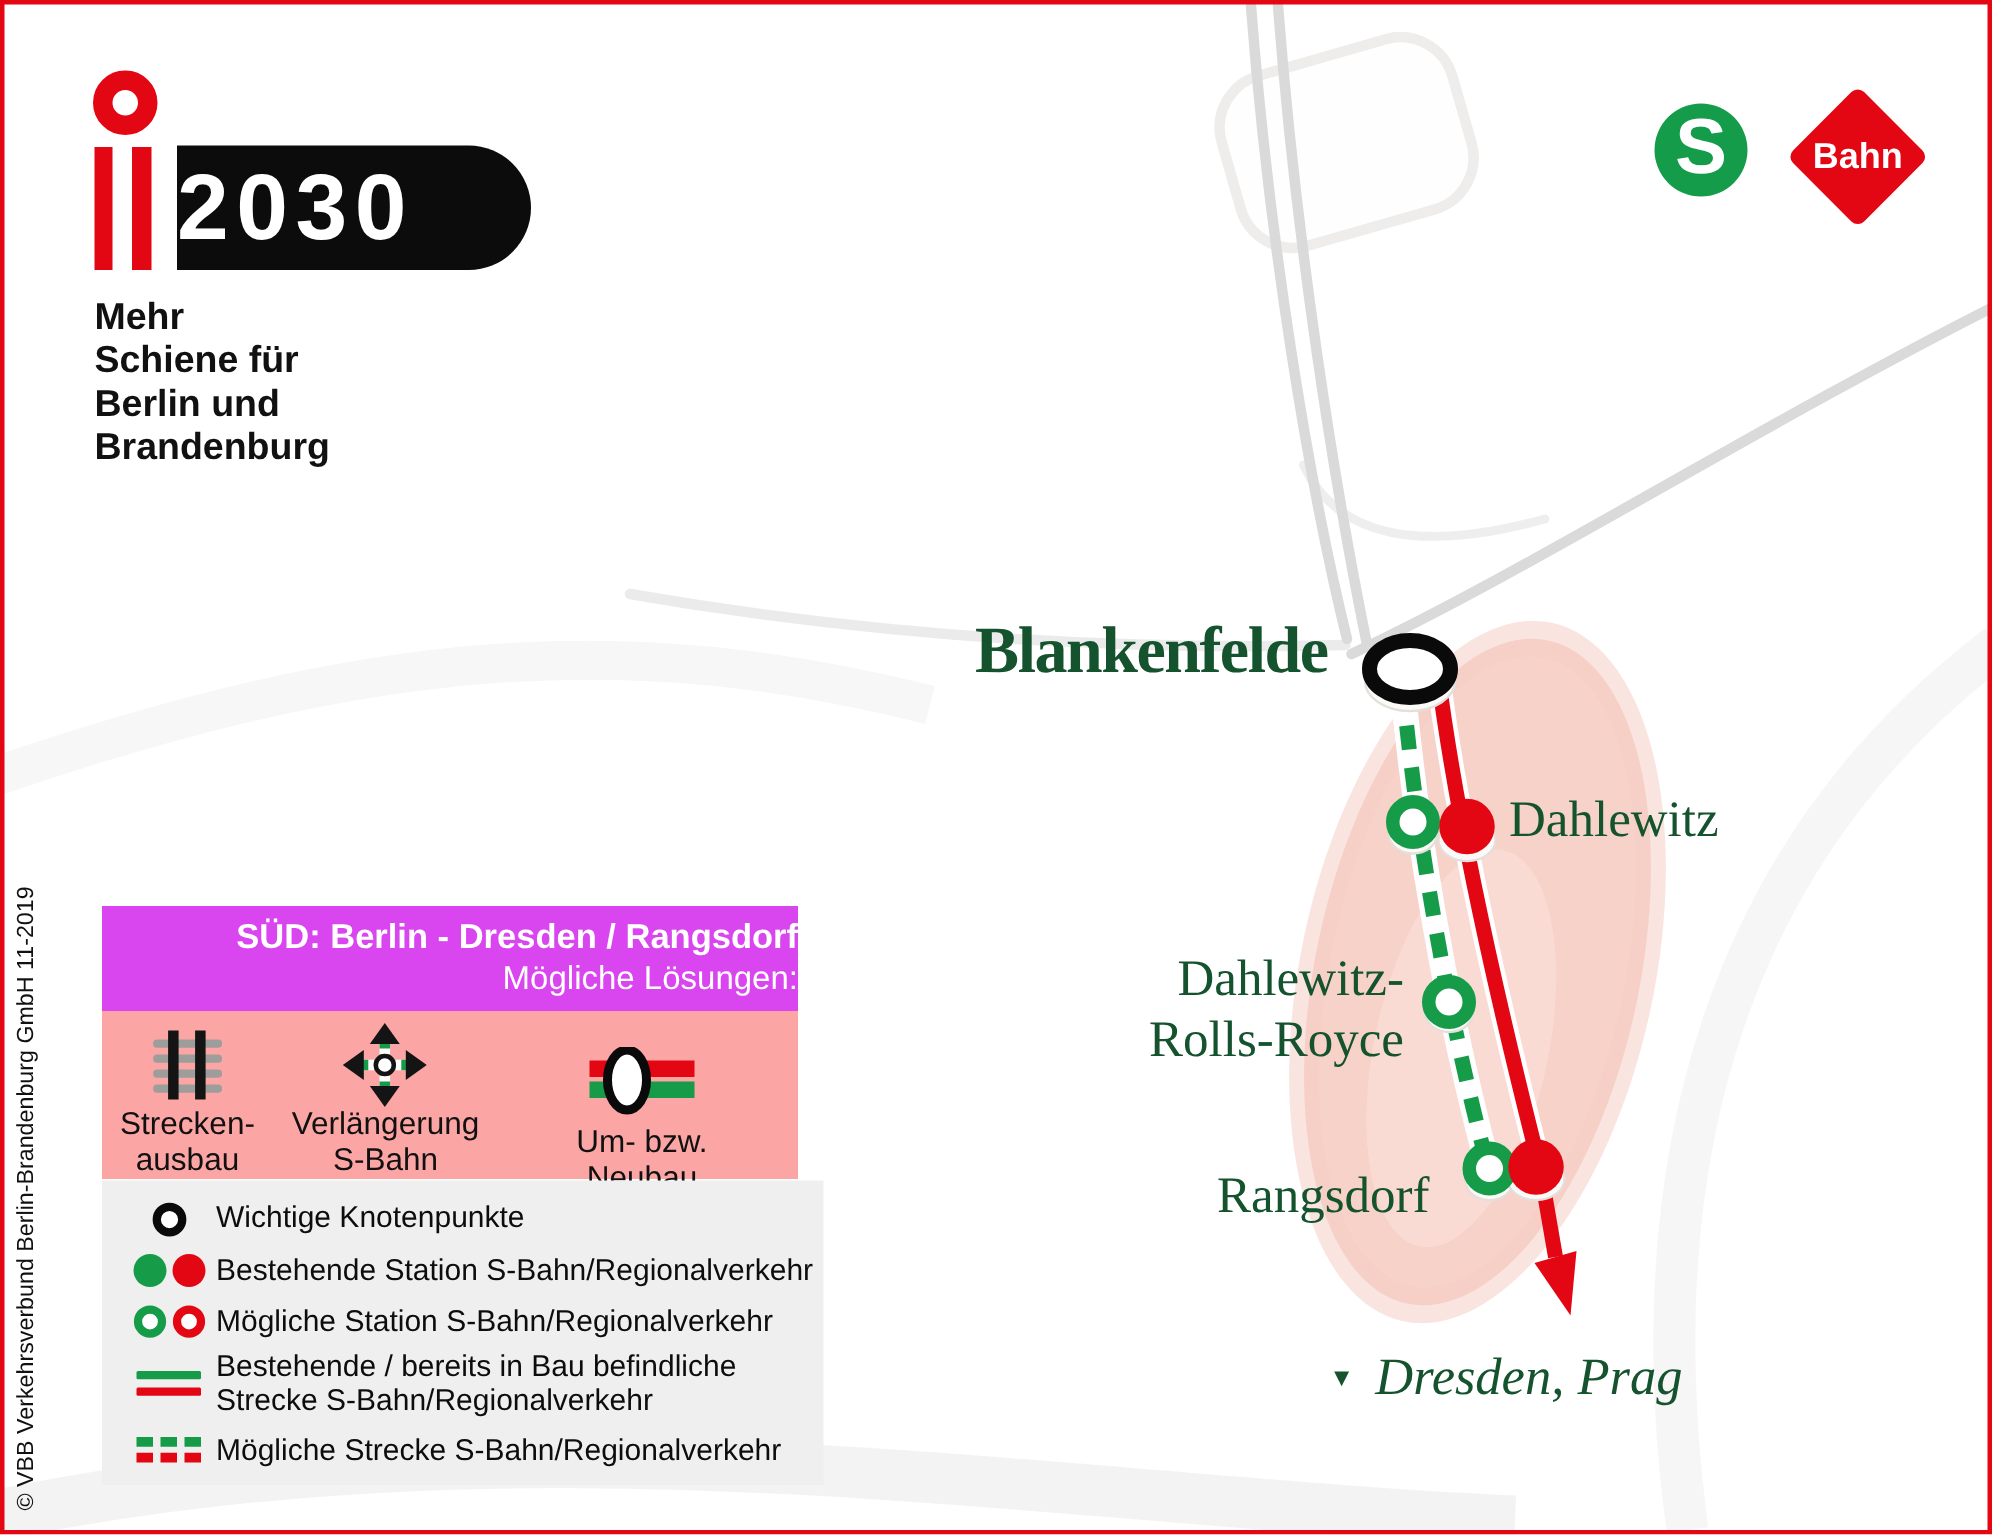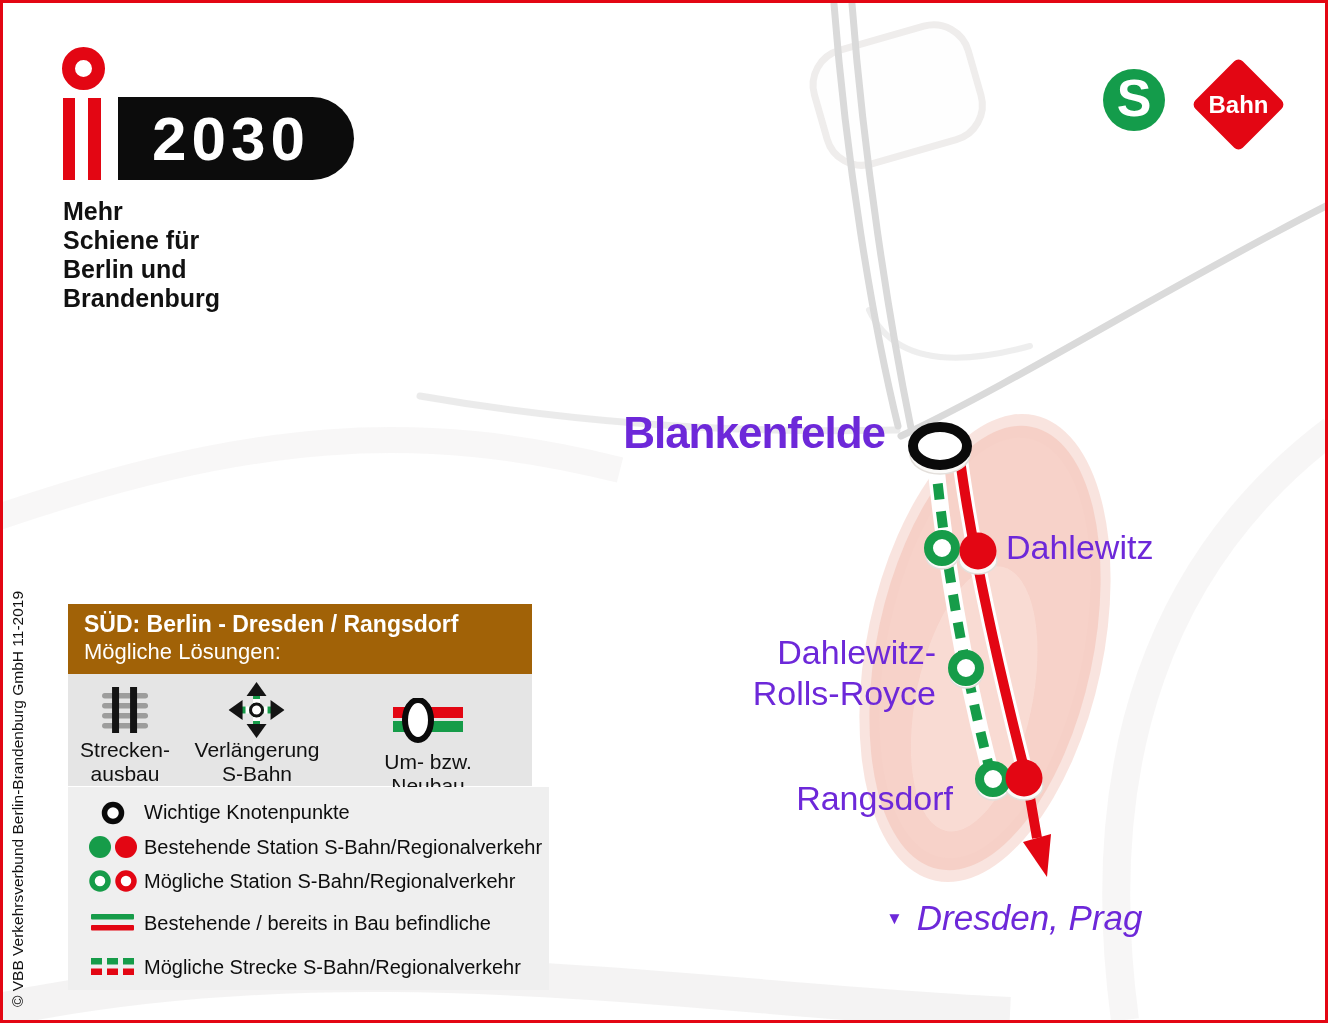--- a/index.html
+++ b/index.html
@@ -18,50 +18,50 @@
 
   
   .logo-area { position:absolute; left:0; top:0; z-index:10; }
   .logo-ring { position:absolute; left:62px; top:47px; width:43px; height:43px;
     border:13px solid #e30613; border-radius:50%; }
   .logo-bar1 { position:absolute; left:63px; top:98px; width:12px; height:82px; background:#e30613; }
   .logo-bar2 { position:absolute; left:88px; top:98px; width:13px; height:82px; background:#e30613; }
   .logo-pill { position:absolute; left:118px; top:97px; width:236px; height:83px;
     background:#0c0c0c; border-radius:0 42px 42px 0; display:flex; align-items:center; }
   .logo-pill span { color:#fff; font-weight:bold; font-size:62px; letter-spacing:5px;
-    padding-left:34px; line-height:1; }
+    padding-left:0; line-height:1; }
   .tagline { position:absolute; left:63px; top:197px; font-size:25px; font-weight:bold;
     line-height:29px; color:#111; }
 
   
   .sbahn-logo { position:absolute; left:1103px; top:69px; width:62px; height:62px; z-index:10;
     background:#149c4b; border-radius:50%; display:flex; align-items:center; justify-content:center; }
   .sbahn-logo span { color:#fff; font-weight:bold; font-size:52px; line-height:1; transform:translateY(-2px); }
   .bahn-diamond { position:absolute; left:1205px; top:71px; width:67px; height:67px; z-index:10;
     background:#e30613; transform:rotate(45deg); border-radius:6px; }
   .bahn-label { position:absolute; left:1205px; top:71px; width:67px; height:67px; z-index:11;
     display:flex; align-items:center; justify-content:center; color:#fff; font-weight:bold; font-size:24px; }
 
   
-  .map-label { position:absolute; z-index:12; color:#6d28d9; }
+  .map-label { position:absolute; z-index:12; color:#14532d;font-family:Liberation Serif, serif; }
   #lbl-blankenfelde { left:558px; top:408px; width:327px; text-align:right;
     font-size:44px; font-weight:bold; letter-spacing:-1px; }
   #lbl-dahlewitz   { left:1006px; top:528px; font-size:34px; }
   #lbl-drr         { left:698px; top:632px; width:238px; text-align:right; font-size:34px; line-height:41px; }
   #lbl-rangsdorf   { left:698px; top:779px; width:255px; text-align:right; font-size:34px; }
   #dest { left:886px; top:898px; font-size:35px; font-style:italic; display:flex;
     align-items:center; z-index:12; }
   #dest .tri { font-style:normal; font-size:17px; margin-right:14px; transform:translateY(1px); }
 
   
   .solutions { position:absolute; left:68px; top:604px; width:464px; z-index:10; }
-  .solutions-header { background:#a16207; color:#fff; text-align:left; padding:7px 16px 9px; }
+  .solutions-header { background:#d946ef; color:#fff; text-align:right; padding:7px 0 9px; }
   .solutions-title { font-size:23px; font-weight:bold; }
   .solutions-subtitle { font-size:22px; margin-top:1px; }
-  .solutions-body { position:relative; background:#e5e5e5; height:112px; }
+  .solutions-body { position:relative; background:#fca5a5; height:112px; }
   .sol-col { position:absolute; transform:translateX(-50%); text-align:center; }
   .sol-col .icon-box { height:52px; display:flex; align-items:center; justify-content:center; margin-bottom:2px; }
   .sol-label { font-size:21px; line-height:24px; color:#111; }
   #sol-1 { left:57px;  top:10px; }
   #sol-2 { left:189px; top:10px; }
   #sol-3 { left:360px; top:22px; }
 
   
   .legend { position:absolute; left:68px; top:787px; width:481px; height:203px;
     background:#efefef; z-index:10; padding:8px 0 0 14px; }
@@ -272,20 +272,21 @@
 
   <div class="legend-row" id="lg-4">
     <div class="legend-marker">
       <svg width="48" height="22" viewBox="0 0 48 22">
         <rect x="2" y="2" width="43" height="5.5" rx="1" fill="#169c49"></rect>
         <rect x="2" y="13" width="43" height="5.5" rx="1" fill="#e30613"></rect>
       </svg>
     </div>
     <div class="legend-text">
       <div>Bestehende / bereits in Bau befindliche</div>
+      <div>Strecke S-Bahn/Regionalverkehr</div>
     </div>
   </div>
 
   <div class="legend-row" id="lg-5">
     <div class="legend-marker">
       <svg width="48" height="22" viewBox="0 0 48 22">
         <g fill="#169c49">
           <rect x="2" y="2" width="11" height="6.5"></rect>
             <rect x="18" y="2" width="11" height="6.5"></rect>
             <rect x="34" y="2" width="11" height="6.5"></rect>

